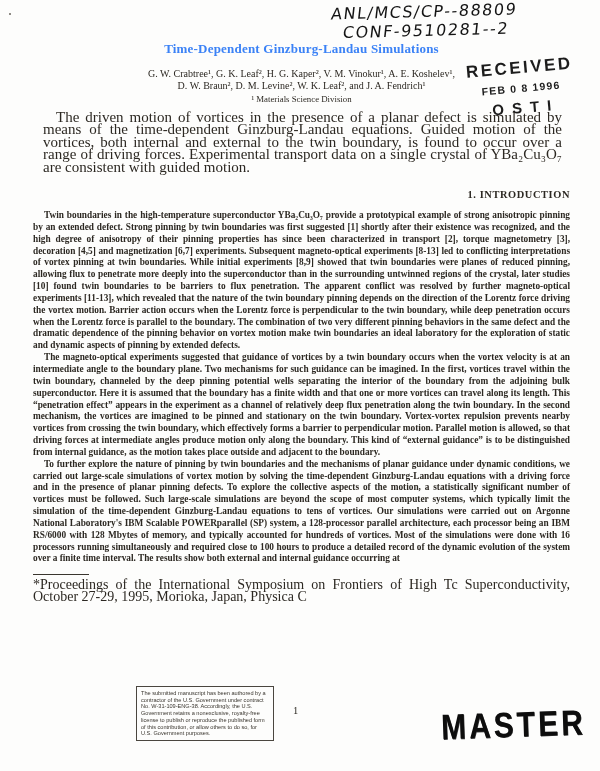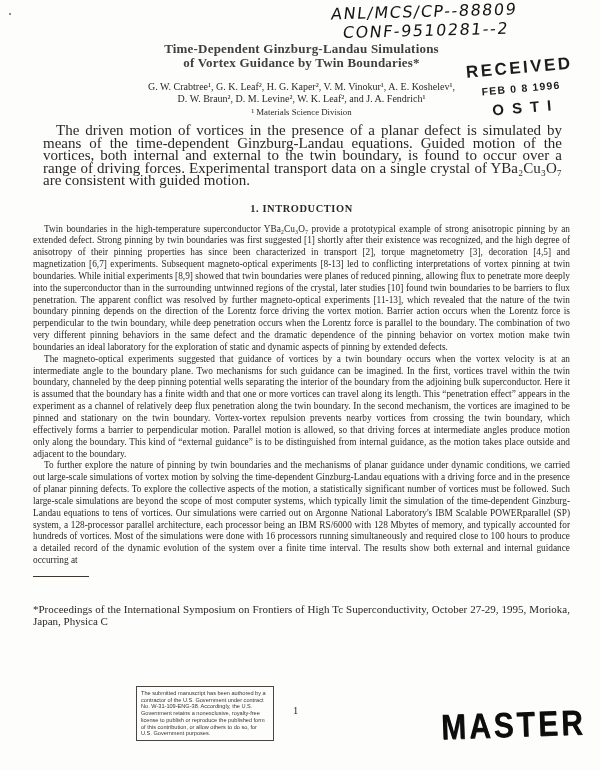--- a/index.html
+++ b/index.html
@@ -24,33 +24,33 @@
     position:absolute; top:58px; left:450px; width:142px; text-align:center;
     font-family:"Liberation Sans", sans-serif; color:#1c1c1c;
     transform:rotate(-5deg);
   }
   .stamp-l1 { font-size:17px; font-weight:bold; letter-spacing:2.5px; }
   .stamp-l2 { font-size:10.5px; font-weight:bold; letter-spacing:1.2px; margin-top:4px; }
   .stamp-l3 { font-size:15px; font-weight:bold; letter-spacing:8px; margin-top:5px; padding-left:6px; }
 
   
   .content { position:absolute; left:33px; top:42px; width:537px; }
-  .title { font-size:13px; line-height:13.5px; font-weight:bold; text-align:center; letter-spacing:0.2px; color:#404040; }
+  .title { font-size:13px; line-height:13.5px; font-weight:bold; text-align:center; letter-spacing:0.2px; color:#3b82f6; }
   .title .tl { display:block; }
   .authors { margin-top:12px; text-align:center; font-size:10px; line-height:12px; color:#2c2822; }
   .affils { margin-top:2px; text-align:center; font-size:8.8px; line-height:10px; }
   .abstract {
     margin:7px 8px 0 10px; font-size:15px; line-height:12.5px;
     text-align:justify; text-indent:13px;
   }
-  .section-heading { margin:16px 0 10px; text-align:center; font-size:10.4px; font-weight:bold; letter-spacing:0.6px; }
-  .body-par { font-size:9.3px; line-height:11.85px; text-align:justify; text-indent:11px; }
+  .section-heading { margin:16px 0 10px; text-align:right; font-size:10.4px; font-weight:bold; letter-spacing:0.6px; }
+  .body-par { font-size:9.3px; line-height:11.85px; text-align:justify; text-indent:11px;font-weight:bold; }
 
   .footnote-rule { width:56px; border-top:1px solid #3a362f; margin-top:9px; }
-  .footnote { margin-top:26px; font-size:11px; line-height:12px; text-align:justify; }
+  .footnote { margin-top:4px; font-size:14px; line-height:12px; text-align:justify; }
 
   
   .disclaimer-box {
     position:absolute; left:136px; top:686px; width:138px;
     border:1px solid #4a463f; padding:3px 4px;
     font-family:"Liberation Sans", sans-serif; font-size:5.6px; line-height:6.7px;
     color:#3a362f; text-align:left;
   }
   .page-number { position:absolute; left:293px; top:705px; font-size:10.5px; color:#2c2822; }
   .master-stamp {
@@ -75,21 +75,20 @@
 
   <div class="received-stamp">
     <div class="stamp-l1">RECEIVED</div>
     <div class="stamp-l2">FEB 0 8 1996</div>
     <div class="stamp-l3">OSTI</div>
   </div>
 
   <div class="content">
     <h1 class="title">
       <span class="tl">Time-Dependent Ginzburg-Landau Simulations</span>
-      <span class="tl">of Vortex Guidance by Twin Boundaries*</span>
     </h1>
 
     <div class="authors">
       <div>G. W. Crabtree¹, G. K. Leaf², H. G. Kaper², V. M. Vinokur¹, A. E. Koshelev¹,</div>
       <div>D. W. Braun², D. M. Levine², W. K. Leaf², and J. A. Fendrich¹</div>
     </div>
 
     <div class="affils">
       <div>¹ Materials Science Division</div>
     </div>

